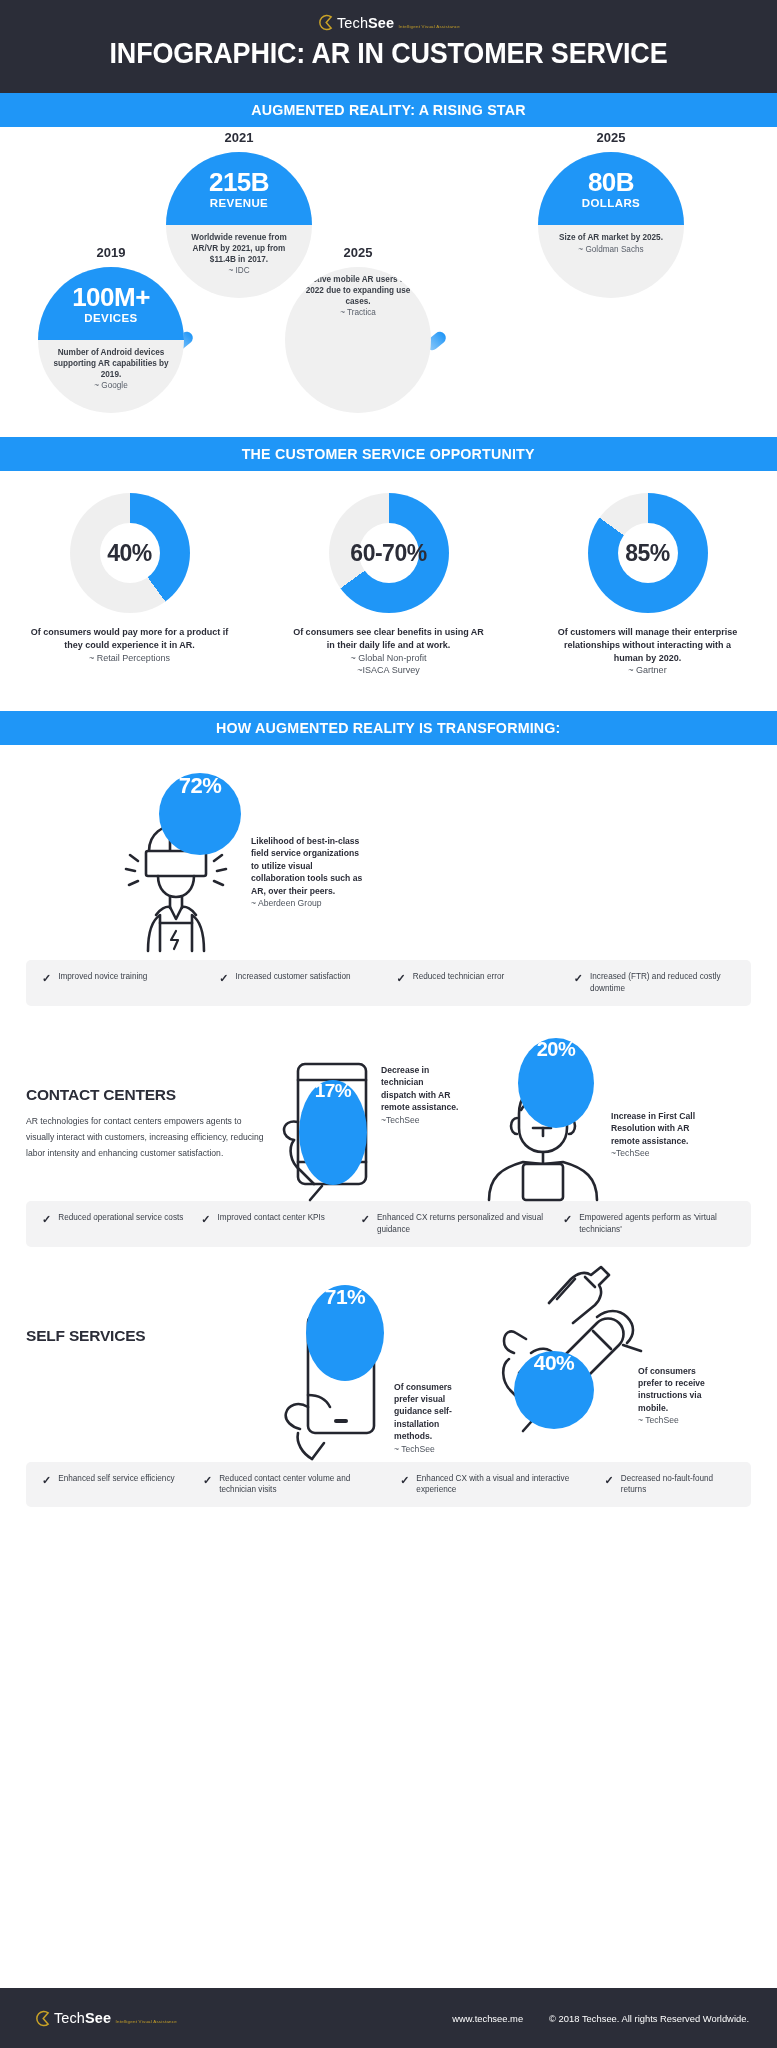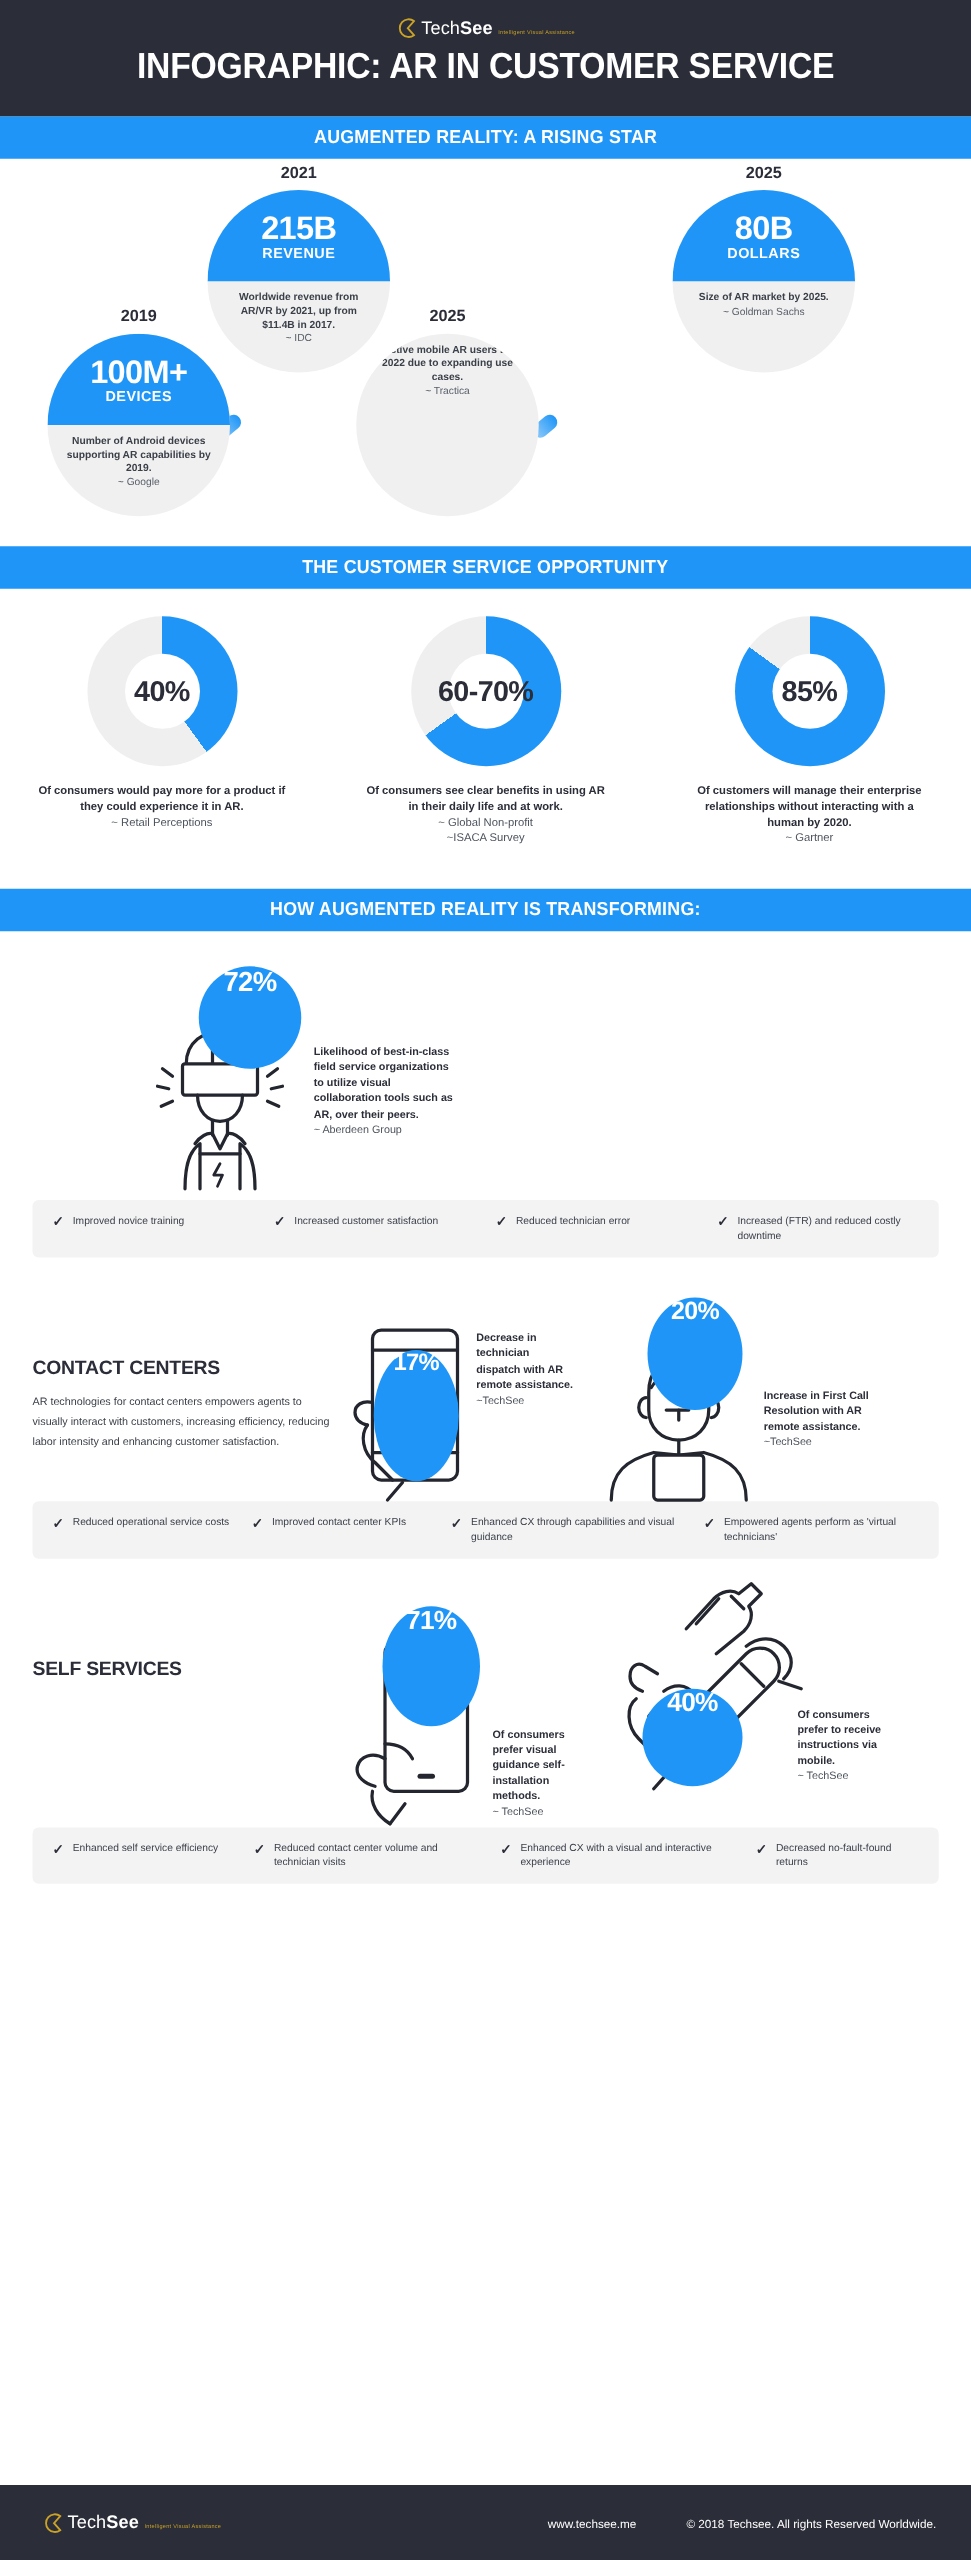--- a/index.html
+++ b/index.html
@@ -257,21 +257,21 @@
     height: 60px;
     background: #2b2d38;
     display: flex;
     align-items: center;
   }
   .footer .flogo { margin-left: 34px; }
   .footer-links {
     margin-left: auto;
     margin-right: 28px;
     display: flex;
-    gap: 40px;
+    gap: 26px;
     align-items: center;
   }
   .footer-links span {
     color: #ffffff;
     font-size: 9.4px;
   }
 
   svg { display: block; }
   .art { position: absolute; }
 </style>
@@ -498,21 +498,21 @@
   <div class="check-item">
     <span class="tick">✓</span>
     <span class="check-label">Reduced operational service costs</span>
   </div>
   <div class="check-item">
     <span class="tick">✓</span>
     <span class="check-label">Improved contact center KPIs</span>
   </div>
   <div class="check-item" style="flex:1.3;">
     <span class="tick">✓</span>
-    <span class="check-label">Enhanced CX through capabilities and visual guidance</span>
+    <span class="check-label">Enhanced CX returns personalized and visual guidance</span>
   </div>
   <div class="check-item" style="flex:1.2;">
     <span class="tick">✓</span>
     <span class="check-label">Empowered agents perform as 'virtual technicians'</span>
   </div>
 </div>
 
 <div class="tblock" style="height:215px; padding-top:22px;">
   <div class="tblock-inner">
     <div class="tcol-left ss">

